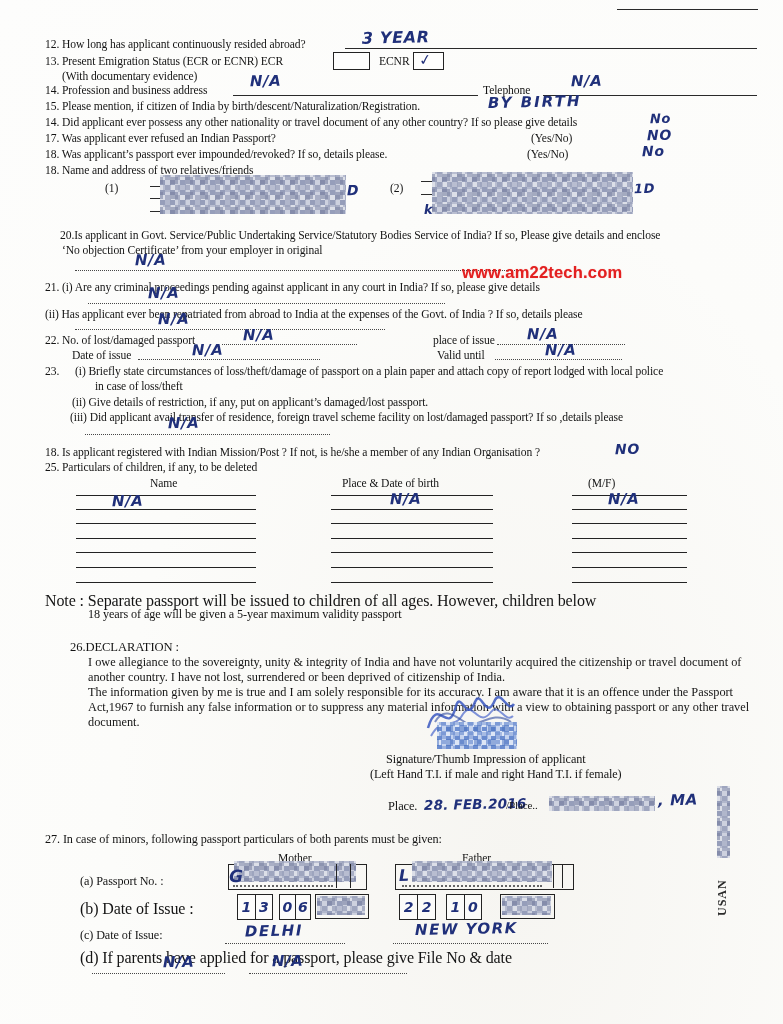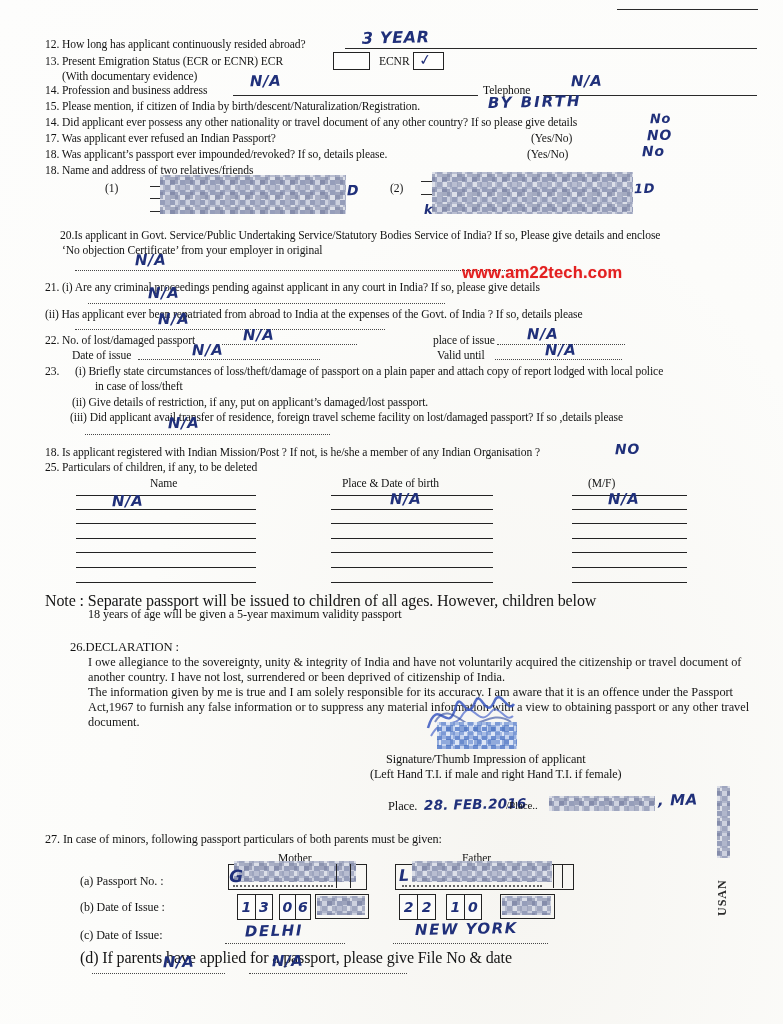--- a/index.html
+++ b/index.html
@@ -197,21 +197,21 @@
   <div class="hw" style="left:229px;top:866px;font-size:17px">G</div>
   <div class="vline" style="left:336px;top:864px;height:24px"></div>
   <div class="vline" style="left:350px;top:864px;height:24px"></div>
   <div class="bigbox" style="left:395px;top:864px;width:177px;height:24px"></div>
   <div class="tick" style="left:402px;top:883px;width:140px"></div>
   <div class="pix" style="left:412px;top:861px;width:140px;height:21px"></div>
   <div class="hw" style="left:399px;top:866px;font-size:16px">L</div>
   <div class="vline" style="left:553px;top:864px;height:24px"></div>
   <div class="vline" style="left:562px;top:864px;height:24px"></div>
 
-  <div class="q" style="left:80px;top:900px;font-size:12px">(b) Date of Issue :</div>
+  <div class="q" style="left:80px;top:900px;font-size:16px">(b) Date of Issue :</div>
   <div class="digitbox" style="left:237px;top:894px;width:34px;height:24px">
     <span>1</span>
       <span>3</span>
   </div>
   <div class="digitbox" style="left:279px;top:894px;width:30px;height:24px">
     <span>0</span>
       <span>6</span>
   </div>
   <div class="bigbox" style="left:315px;top:894px;width:52px;height:23px"></div>
   <div class="pix" style="left:317px;top:896px;width:48px;height:19px"></div>

